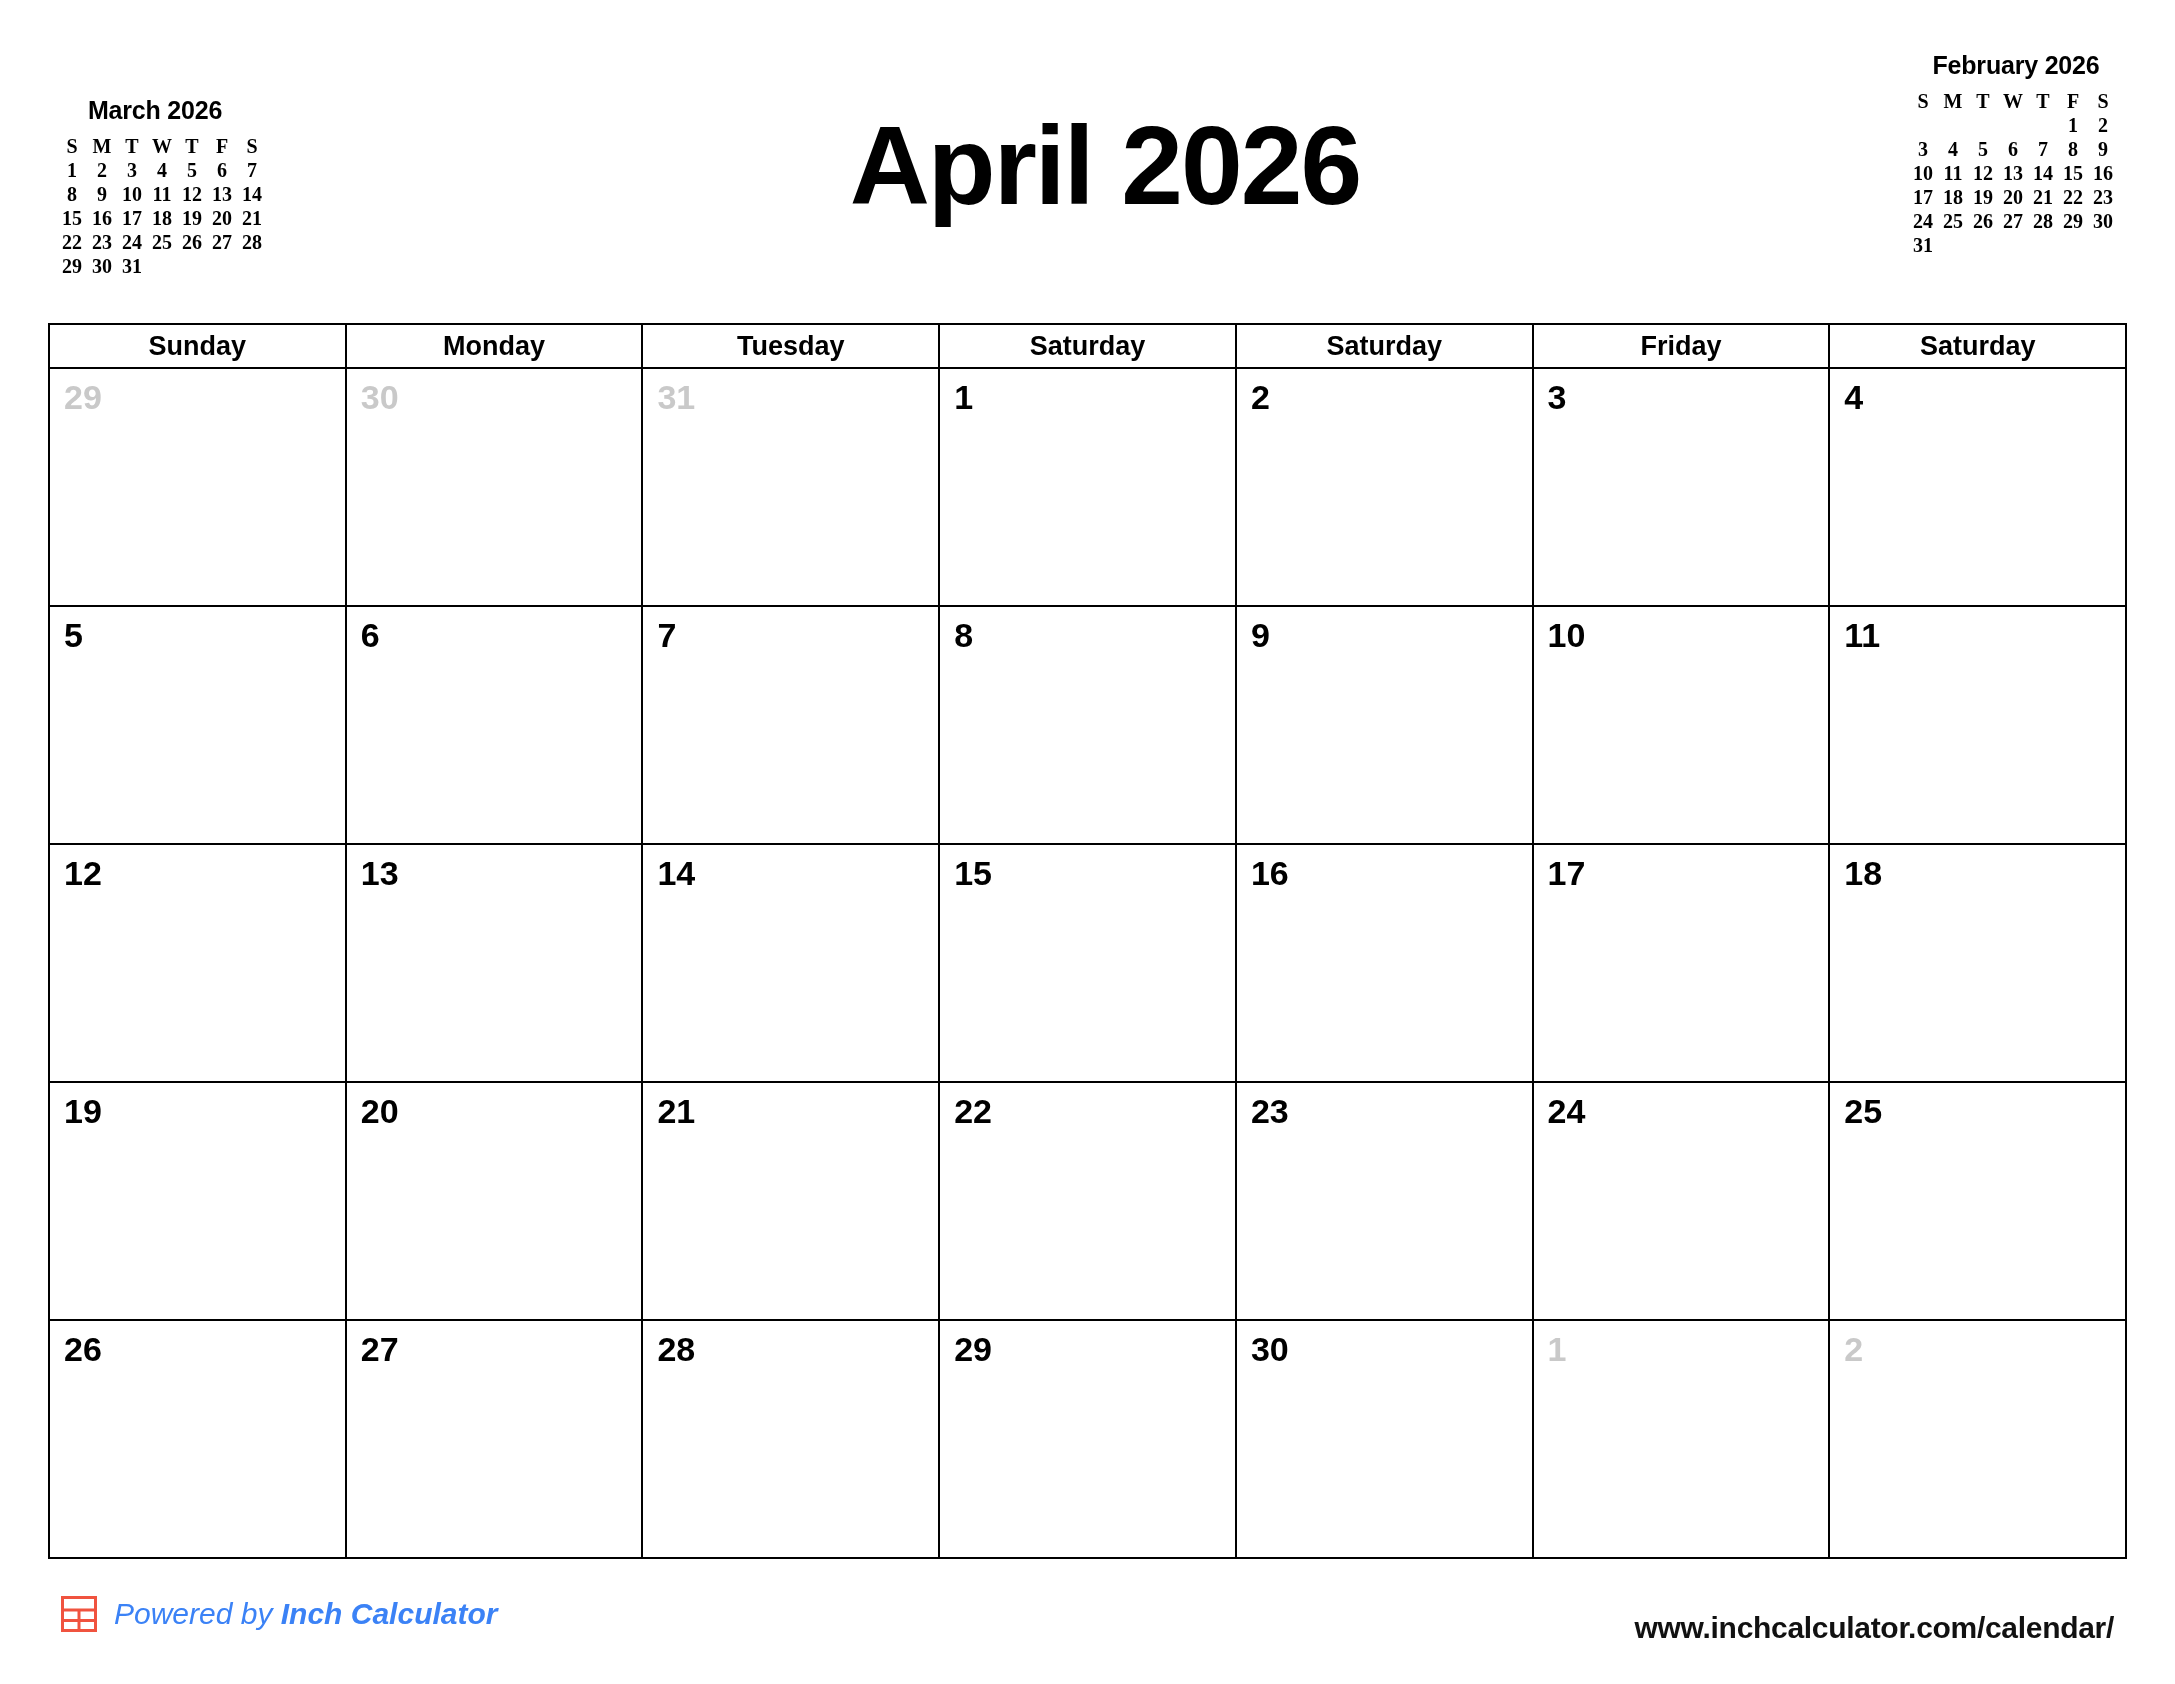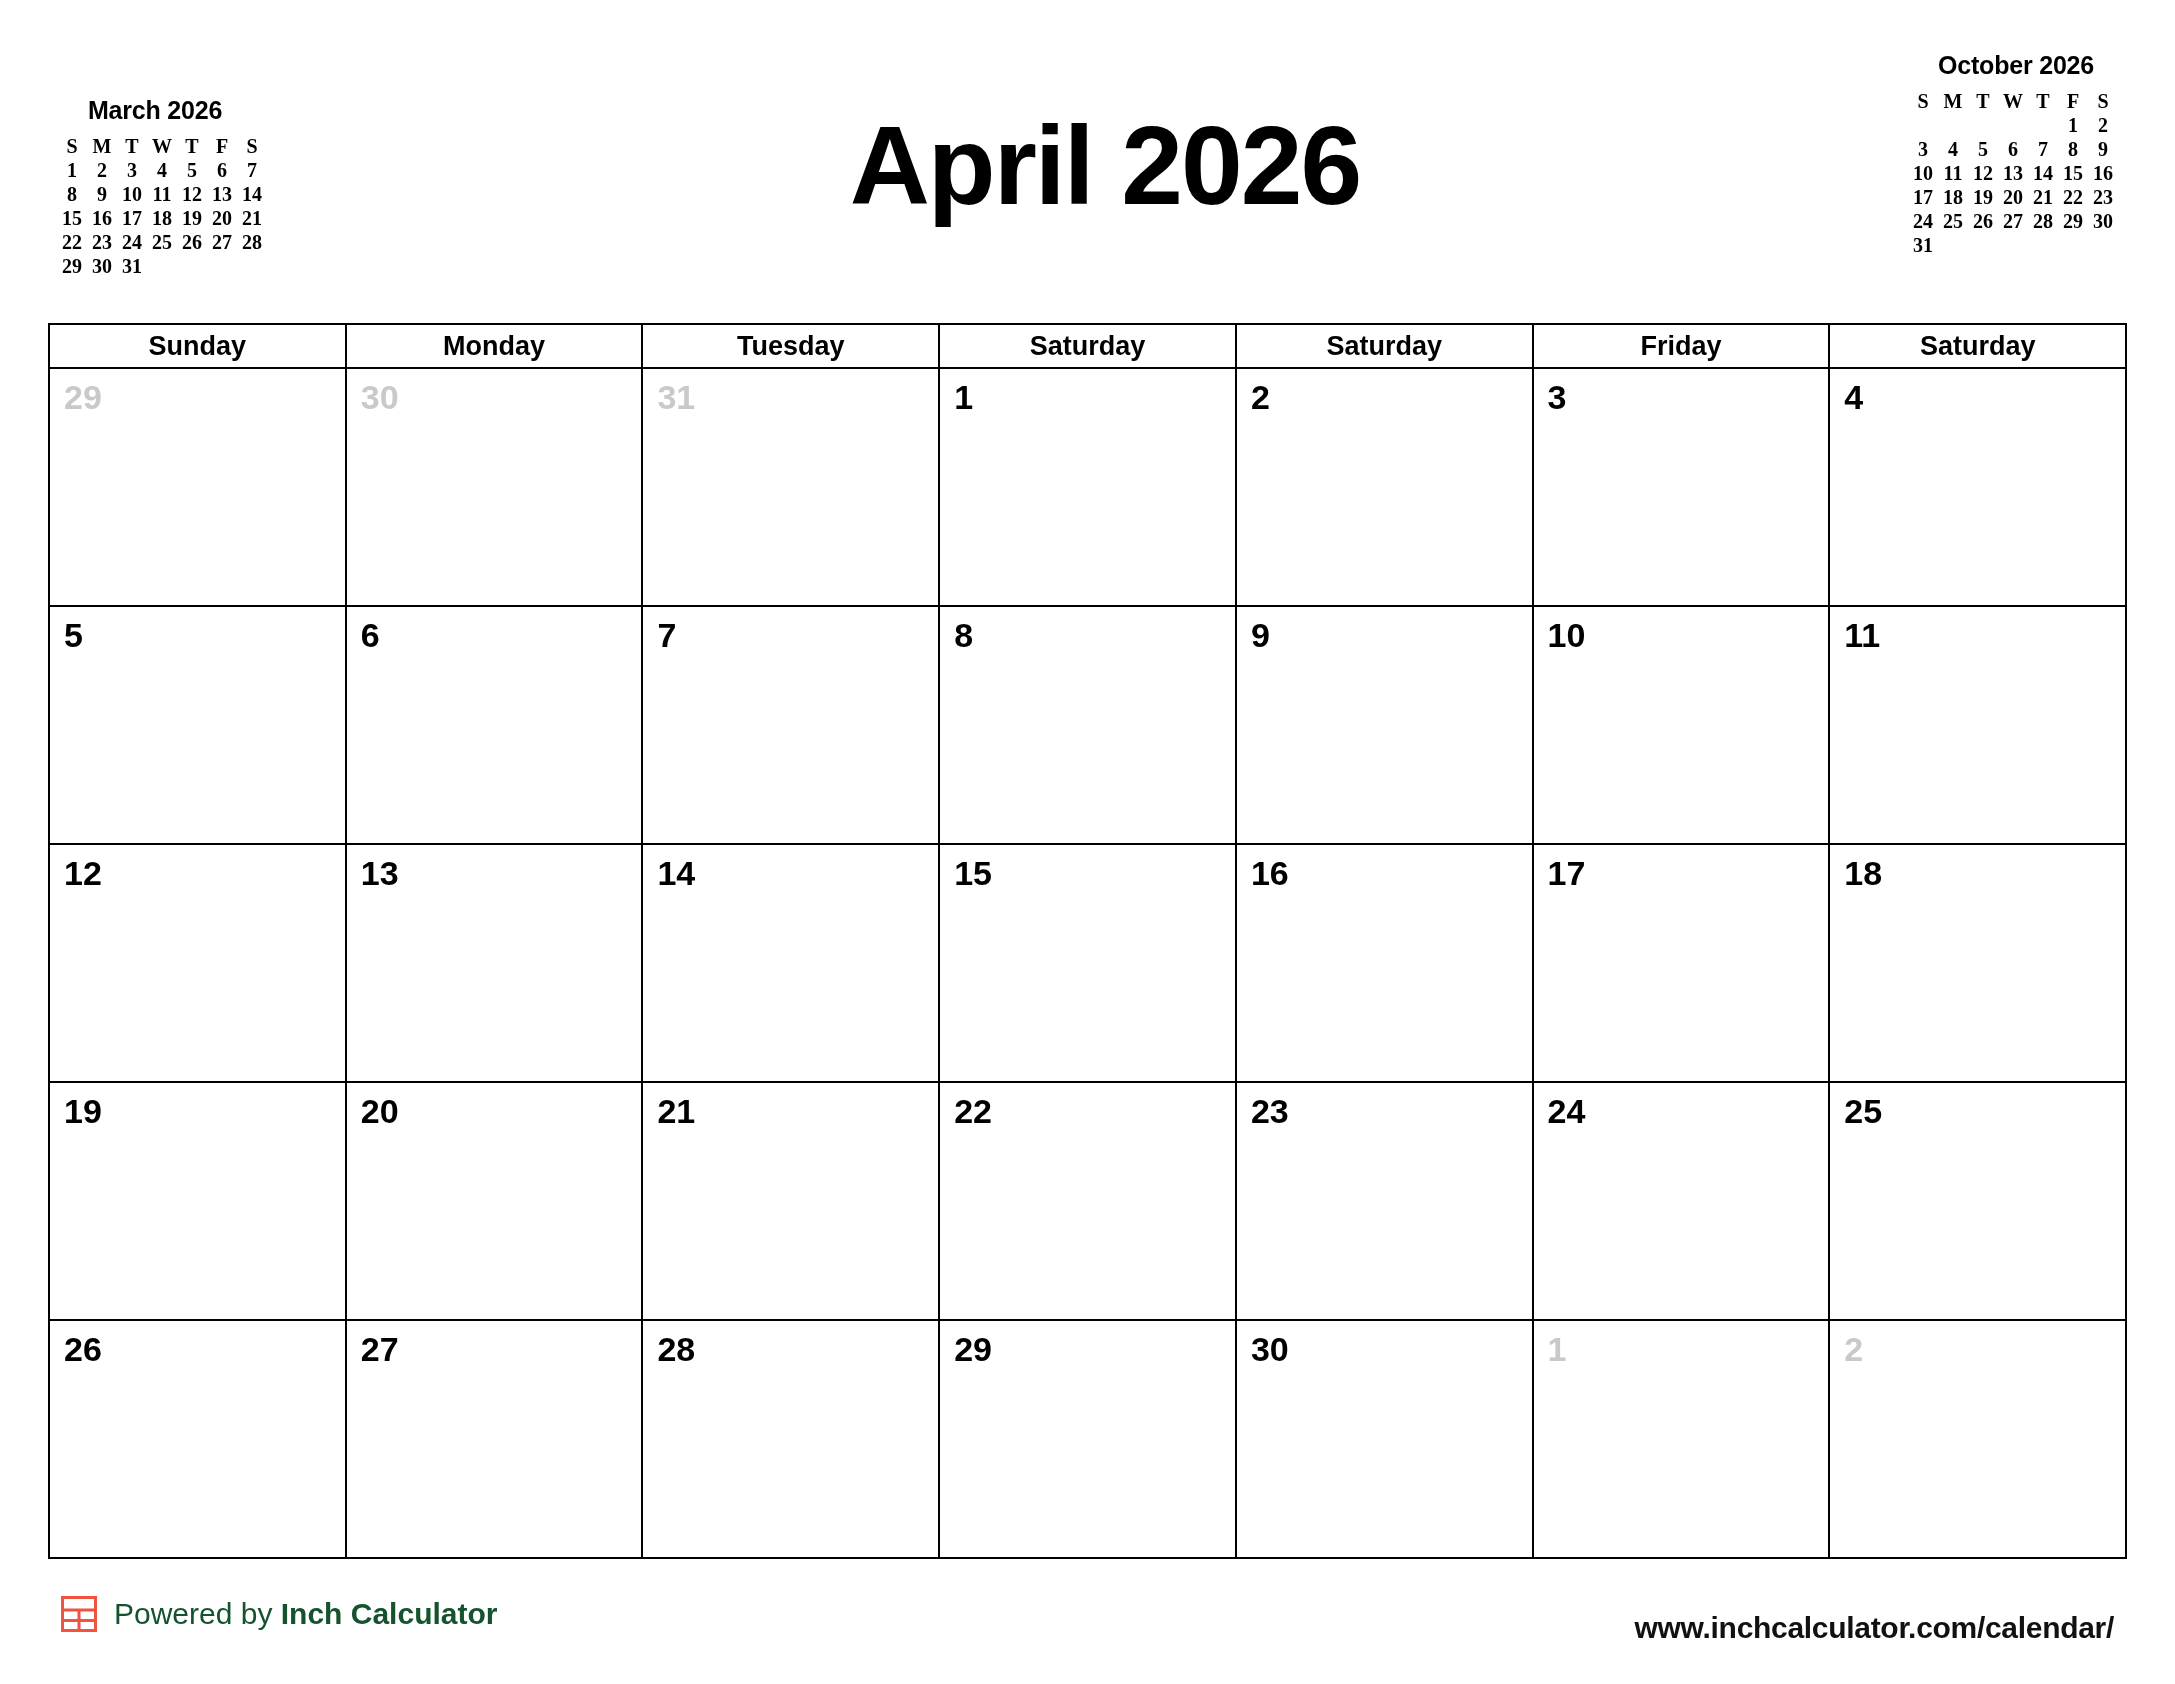--- a/index.html
+++ b/index.html
@@ -131,21 +131,22 @@
     gap: 17px;
   }
   .brand-icon {
     width: 36px;
     height: 36px;
     flex: 0 0 36px;
   }
   .brand-text {
     font-size: 30px;
     font-weight: normal;
-    color: #14532d;
+    color: #3b82f6;
+    font-style: italic;
   }
   .brand-text b { font-weight: bold; }
   .site-url {
     font-size: 30px;
     font-weight: bold;
     color: #111;
     letter-spacing: -0.3px;
     margin-top: 27px;
   }
 </style>
@@ -216,21 +217,21 @@
             <td class="empty"></td>
             <td class="empty"></td>
           </tr>
         </tbody>
       </table>
     </div>
 
     <div class="month-title">April 2026</div>
 
     <div class="mini-cal next">
-      <div class="mini-title">October 2026</div>
+      <div class="mini-title">February 2026</div>
       <table class="mini">
         <thead>
           <tr>
             <th>S</th>
             <th>M</th>
             <th>T</th>
             <th>W</th>
             <th>T</th>
             <th>F</th>
             <th>S</th>

